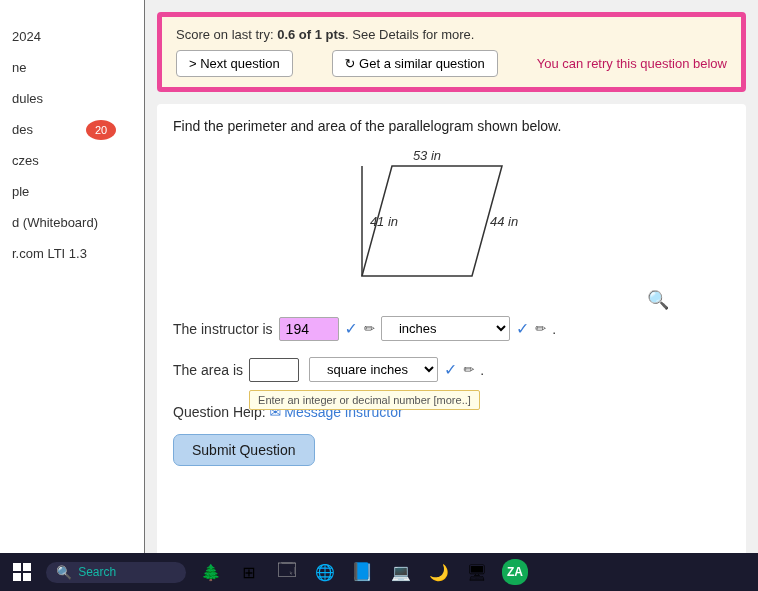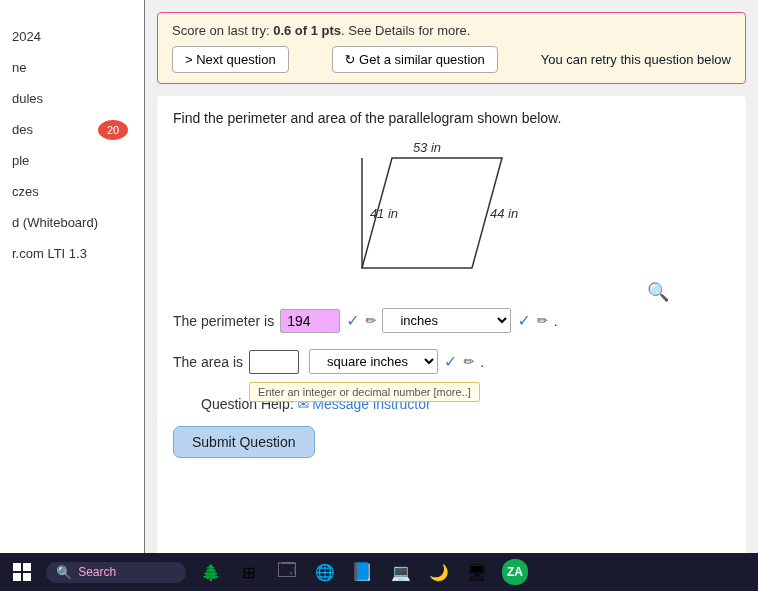--- a/index.html
+++ b/index.html
@@ -33,39 +33,39 @@
       display: inline-flex;
       align-items: center;
       justify-content: center;
       background: #e74c3c;
       color: white;
       border-radius: 50%;
       width: 30px;
       height: 20px;
       font-size: 11px;
       position: absolute;
-      right: 16px;
+      right: 28px;
       top: 50%;
       transform: translateY(-50%);
     }
 
     
     .main {
       flex: 1;
       background: #f0f0f0;
       display: flex;
       flex-direction: column;
       height: 100%;
       overflow: hidden;
     }
 
     
     .score-banner {
       background: #fdf6e3;
-      border: 1px solid #ec4899;
+      border: 5px solid #ec4899;
       margin: 12px;
       padding: 10px 14px;
       border-radius: 4px;
     }
     .score-text {
       font-size: 13px;
       color: #333;
       margin-bottom: 8px;
     }
     .score-text strong { font-weight: bold; }
@@ -80,21 +80,21 @@
       border: 1px solid #aaa;
       background: #fff;
       border-radius: 4px;
       cursor: pointer;
       font-size: 13px;
       display: flex;
       align-items: center;
       gap: 4px;
     }
     .btn-next { background: #fff; }
-    .retry-text { font-size: 13px; color: #0f172a; }
+    .retry-text { font-size: 13px; color: #be185d; }
 
     
     .question-area {
       background: #fff;
       margin: 0 12px;
       padding: 14px 16px;
       border-radius: 4px;
       flex: 1;
       position: relative;
     }
@@ -246,21 +246,21 @@
     }
     .search-bar {
       display: flex;
       align-items: center;
       background: #2d2d4a;
       border-radius: 14px;
       padding: 3px 10px;
       gap: 6px;
       width: 140px;
     }
-    .search-bar-text { color: #f9a8d4; font-size: 12px; }
+    .search-bar-text { color: #14b8a6; font-size: 12px; }
     .taskbar-app-icon {
       width: 26px;
       height: 26px;
       border-radius: 4px;
       display: flex;
       align-items: center;
       justify-content: center;
       font-size: 16px;
       cursor: pointer;
     }
@@ -276,24 +276,24 @@
     <span>ne</span>
   </div>
   <div class="sidebar-item">
     <span>dules</span>
   </div>
   <div class="sidebar-item" style="position:relative;">
     <span>des</span>
     <span class="sidebar-badge">20</span>
   </div>
   <div class="sidebar-item">
+    <span>czes</span>
+  </div>
+  <div class="sidebar-item">
     <span>ple</span>
-  </div>
-  <div class="sidebar-item">
-    <span>czes</span>
   </div>
   <div class="sidebar-item">
     <span>d (Whiteboard)</span>
   </div>
   <div class="sidebar-item">
     <span>r.com LTI 1.3</span>
   </div>
 </div>
 
 <div class="main">
@@ -325,21 +325,21 @@
         <text x="42" y="80" text-anchor="middle" font-size="13" fill="#333" font-style="italic">41 in</text>
 
         <text x="148" y="80" text-anchor="start" font-size="13" fill="#333" font-style="italic">44 in</text>
       </svg>
 
       <span class="magnifier" style="position:absolute; right:60px; bottom:-5px;">🔍</span>
     </div>
 
     
     <div class="answer-row">
-      <span class="answer-label">The perimeter is</span>
+      <span class="answer-label">The instructor is</span>
       <input class="answer-input filled" type="text" value="194" readonly="" style="width: 60px;">
       <span class="check-icon">✓</span>
       <span class="edit-icon" style="font-size:13px;">✏</span>
       <select class="answer-select">
         <option>inches</option>
         <option>square inches</option>
         <option>cubic inches</option>
       </select>
       <span class="check-icon">✓</span>
       <span class="edit-icon" style="font-size:13px;">✏</span>
@@ -357,21 +357,21 @@
         <option>square inches</option>
         <option>inches</option>
         <option>cubic inches</option>
       </select>
       <span class="check-icon">✓</span>
       <span class="edit-icon" style="font-size:13px;">✏</span>
       <span class="dot">.</span>
     </div>
 
     
-    <div class="question-help" style="margin-top:22px;margin-left:28px;">
+    <div class="question-help" style="margin-top:22px;">
       <span>Question Help:</span>
       <a class="help-link">
         <span>✉</span>
         <span>Message instructor</span>
       </a>
     </div>
 
     
     <button class="submit-btn">Submit Question</button>
   </div>

